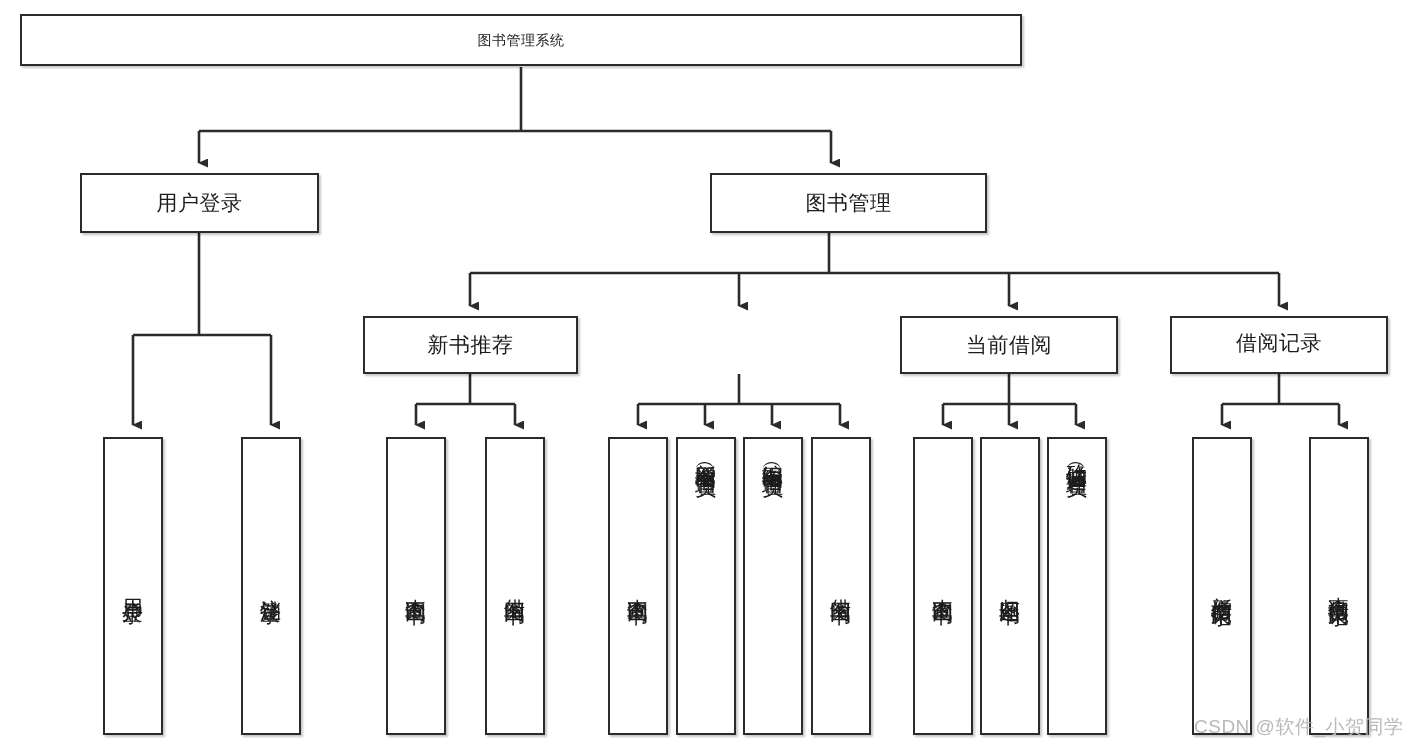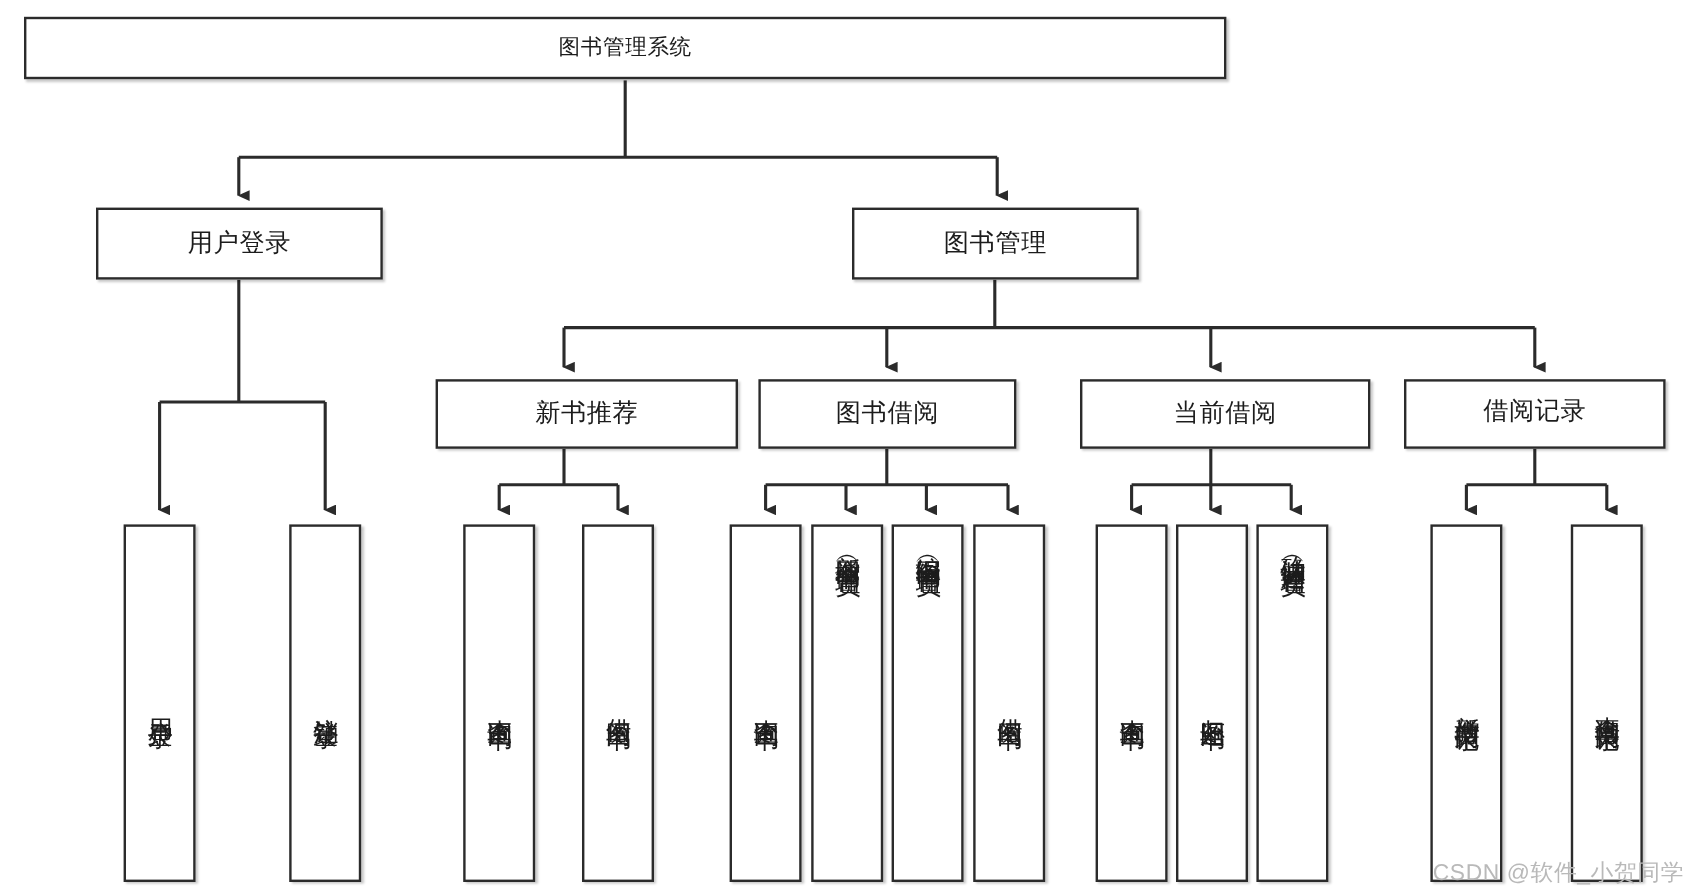--- a/index.html
+++ b/index.html
@@ -43,21 +43,21 @@
     line-height: 1.18;
     color: #1c1c1c;
     letter-spacing: 0.5px;
   }
   
   .node.horizontal .node-label {
     font-size: 21px;
     white-space: nowrap;
   }
   .node.root .node-label {
-    font-size: 18px;
+    font-size: 14px;
     text-align: right;
   }
   
   .node.vertical {
     align-items: flex-start;
     padding-top: 8px;
   }
   .node.vertical .node-label {
     writing-mode: vertical-rl;
     text-orientation: upright;
@@ -133,31 +133,28 @@
     </g>
   </svg>
 
   <div class="node horizontal root" style="left:20px; top:14px; width:1002px; height:52px;">
     <span class="node-label">图书管理系统</span>
   </div>
 
   <div class="node horizontal" style="left:80px; top:173px; width:239px; height:60px;">
     <span class="node-label">用户登录</span>
   </div>
-  <div class="node horizontal" style="left:710px; top:173px; width:239px; height:60px;">
+  <div class="node horizontal" style="left:710px; top:173px; width:277px; height:60px;">
     <span class="node-label">图书管理</span>
   </div>
 
-  <div class="node horizontal" style="left:363px; top:316px; width:252px; height:58px;">
+  <div class="node horizontal" style="left:363px; top:316px; width:215px; height:58px;">
     <span class="node-label">新书推荐</span>
   </div>
-  <div class="node horizontal" style="left:632px; top:316px; width:215px; height:58px;">
-    <span class="node-label">图书借阅</span>
-  </div>
-  <div class="node horizontal" style="left:900px; top:316px; width:242px; height:58px;">
+  <div class="node horizontal" style="left:900px; top:316px; width:218px; height:58px;font-family:Liberation Serif, serif;">
     <span class="node-label">当前借阅</span>
   </div>
   <div class="node horizontal" style="left:1170px; top:316px; width:218px; height:58px;font-family:Liberation Mono, monospace;">
     <span class="node-label">借阅记录</span>
   </div>
 
   <div class="node vertical centered" style="left:103px; top:437px; width:60px; height:298px;">
     <span class="node-label">用户登录</span>
   </div>
   <div class="node vertical centered" style="left:241px; top:437px; width:60px; height:298px;">

